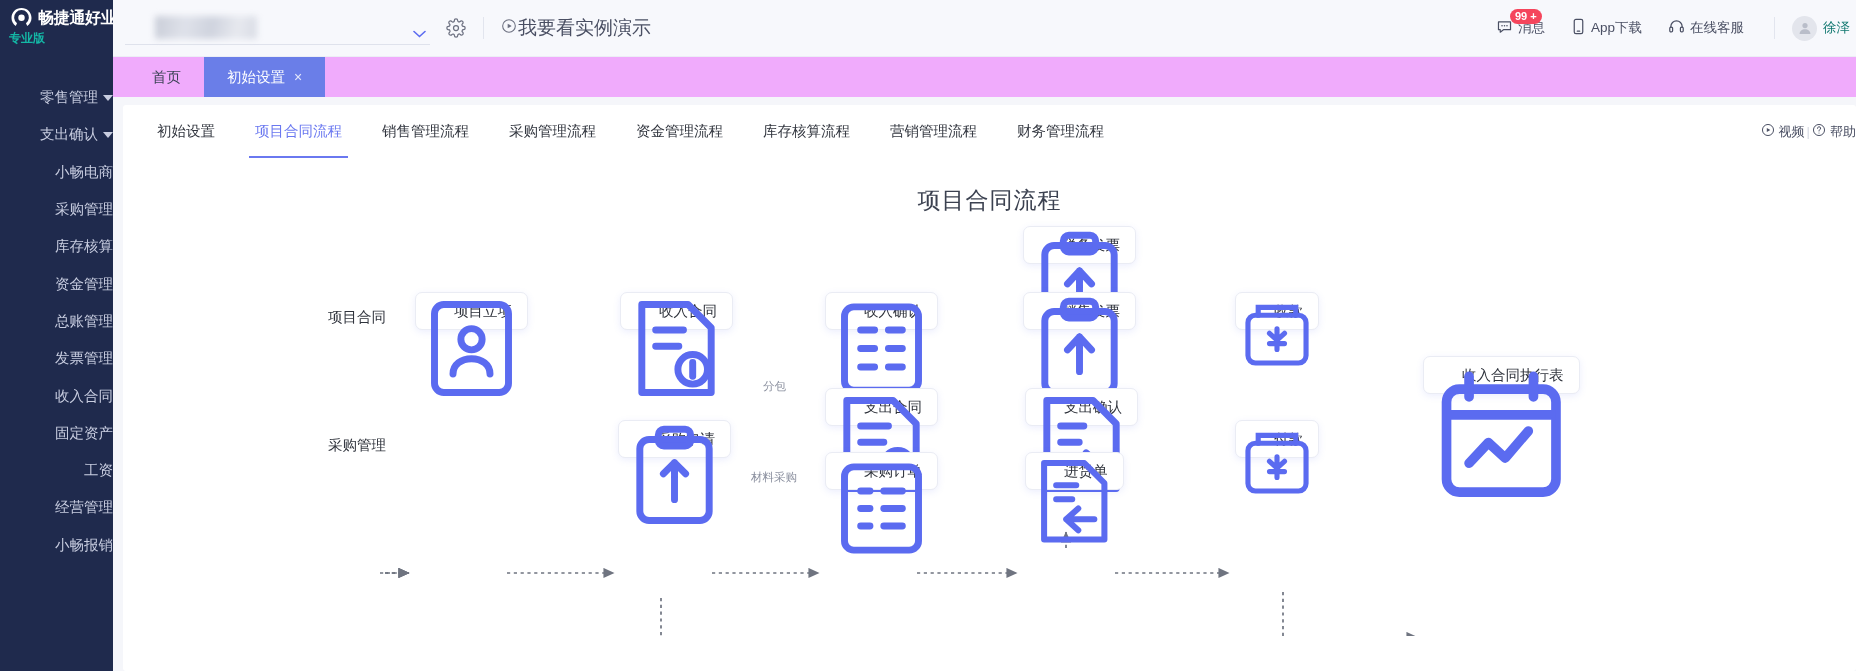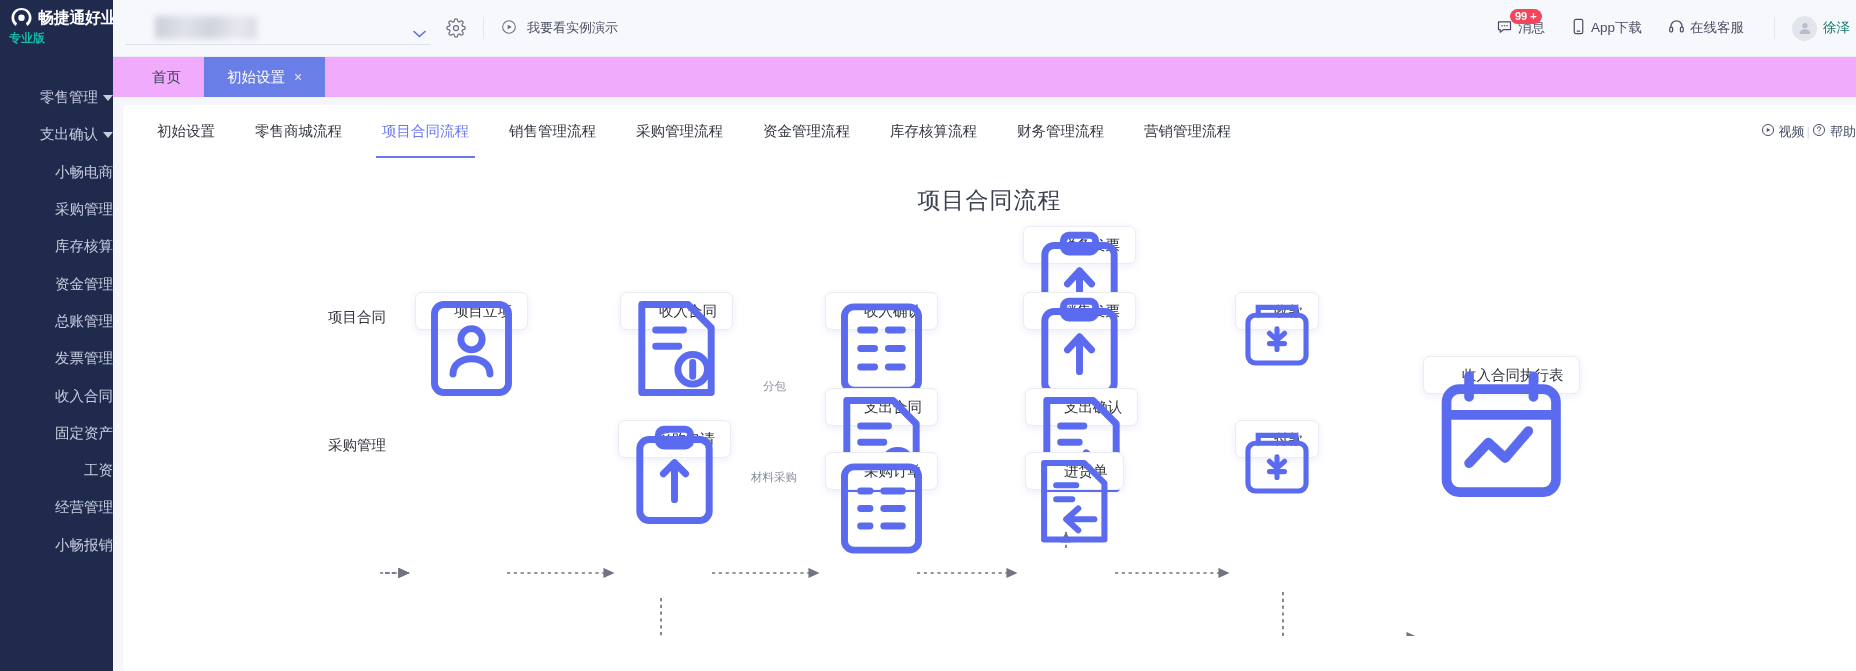--- a/index.html
+++ b/index.html
@@ -76,22 +76,22 @@
     filter: blur(3px);
     border-radius: 2px;
   }
   .chev-down {
     margin-left: auto; margin-right: 4px;
     width: 13px; height: 8px; position: relative;
   }
   .gear { margin-left: 16px; width: 20px; height: 20px; cursor:pointer; }
   .divider-v { width: 1px; height: 22px; background: #e2e5ee; margin: 0 17px; }
   .demo-link {
-    display: flex; align-items: center; gap: 10px;
-    color: #4a4f63; font-size: 13px; cursor: pointer; white-space: nowrap;
+    display: flex; align-items: center; gap: 1px;
+    color: #4a4f63; font-size: 19px; cursor: pointer; white-space: nowrap;
   }
   .topbar-right {
     margin-left: auto; display: flex; align-items: center; gap: 0px;
     padding-right: 6px;
   }
   .tr-item {
     display: flex; align-items: center; gap: 5px;
     color: #4a4f63; font-size: 13.5px; cursor: pointer;
     position: relative; padding: 0 13px; white-space: nowrap;
   }
@@ -316,43 +316,40 @@
           <span>初始设置</span>
           <span class="tab-close">×</span>
         </div>
       </div>
 
     <div class="content">
       <div class="subtabs" id="subtabs">
         <div class="subtab">
             <span>初始设置</span>
           </div>
-          <div class="subtab">
-            <span>零售商城流程</span>
-          </div>
           <div class="subtab active">
             <span>项目合同流程</span>
           </div>
           <div class="subtab">
             <span>销售管理流程</span>
           </div>
           <div class="subtab">
             <span>采购管理流程</span>
           </div>
           <div class="subtab">
             <span>资金管理流程</span>
           </div>
           <div class="subtab">
             <span>库存核算流程</span>
           </div>
           <div class="subtab">
+            <span>营销管理流程</span>
+          </div>
+          <div class="subtab">
             <span>财务管理流程</span>
-          </div>
-          <div class="subtab">
-            <span>营销管理流程</span>
           </div>
           <div class="subtabs-right">
           <span class="srl">
             <span>
               <svg width="14" height="14" viewBox="0 0 24 24" fill="none" stroke="#4a4f63" stroke-width="1.7">
                 <circle cx="12" cy="12" r="9.5"></circle>
                   <path d="M10 8.5 L16 12 L10 15.5 Z" fill="#4a4f63" stroke="none"></path>
               </svg>
             </span>
             <span>视频</span>

